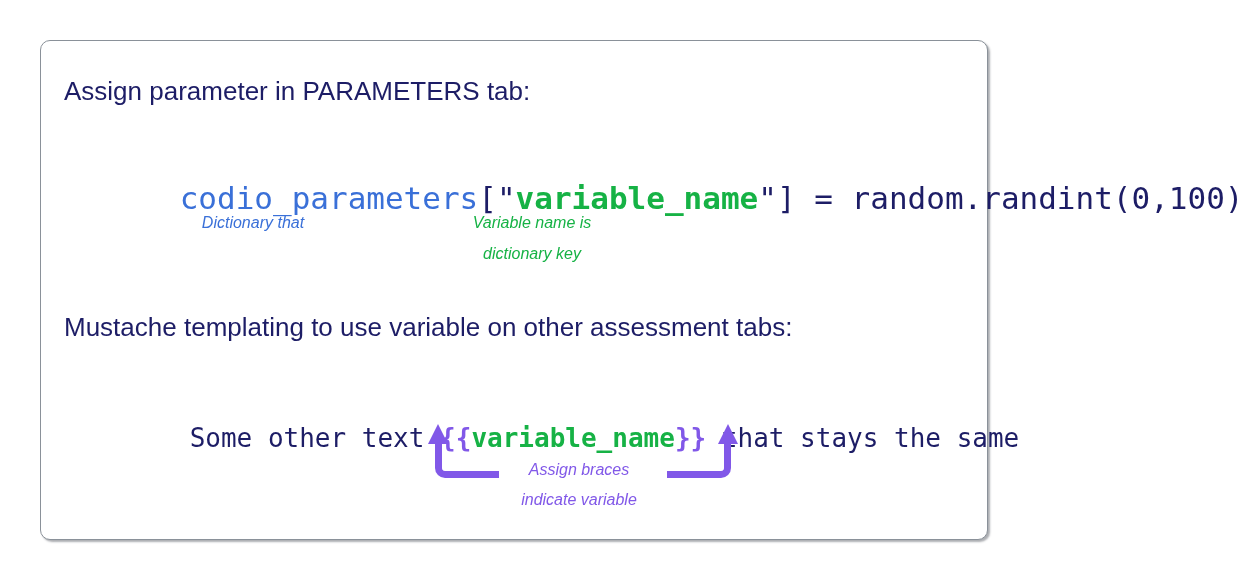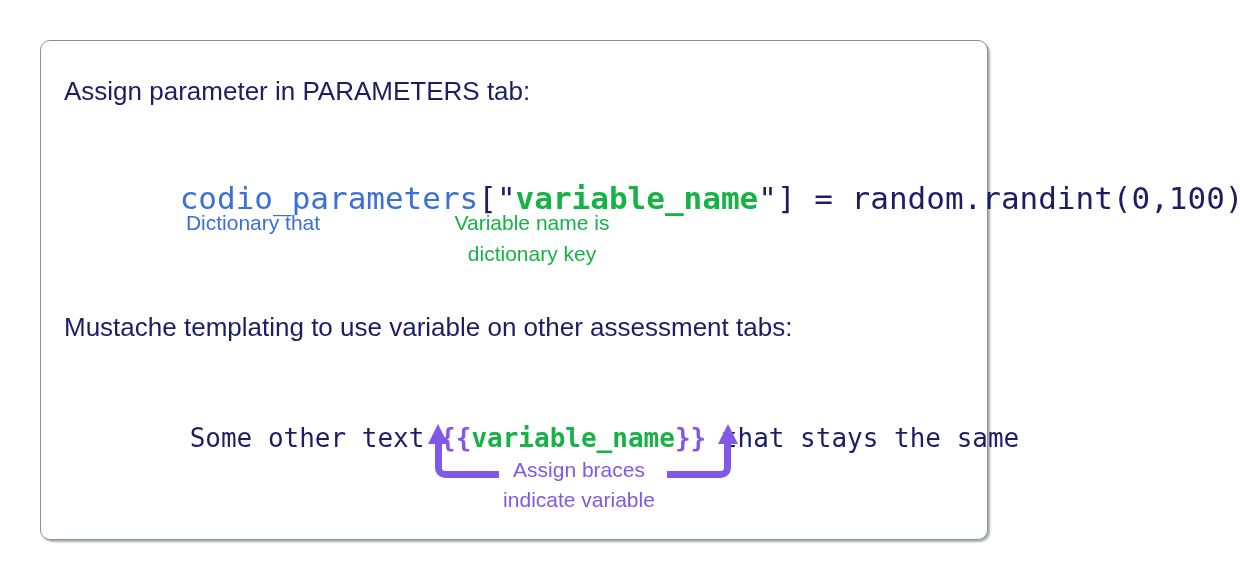--- a/index.html
+++ b/index.html
@@ -14,21 +14,21 @@
     box-shadow:2px 2px 2px rgba(70,75,85,0.45);
   }
   .abs{position:absolute;}
   .heading{font-size:26px;line-height:31px;color:var(--navy);white-space:nowrap;}
   .code{font-family:"DejaVu Sans Mono", monospace;white-space:pre;color:var(--navy);}
   .code-1{left:64px;top:102px;font-size:31px;line-height:37px;}
   .code-2{left:86px;top:345px;font-size:26px;line-height:35px;}
   .tok-blue{color:var(--blue);font-weight:normal;}
   .tok-green{color:var(--green);font-weight:bold;}
   .tok-purple{color:var(--purple);font-weight:bold;}
-  .note{font-size:21px;line-height:31px;text-align:center;width:200px;}
+  .note{font-size:16px;line-height:31px;font-style:italic;text-align:center;width:200px;}
   .note-blue{color:var(--blue);left:112px;top:166px;}
   .note-green{color:var(--green);left:391px;top:166px;}
   .note-purple{color:var(--purple);left:438px;top:414px;line-height:30px;}
   
   .arrowhead{width:0;height:0;border-left:10px solid transparent;border-right:10px solid transparent;
     border-bottom:20px solid var(--purple);}
   .ah-left{left:387px;top:383px;}
   .ah-right{left:677px;top:383px;}
   .elbow{width:64px;height:36px;}
   .elbow-left{left:394px;top:401px;border-left:7px solid var(--purple);

